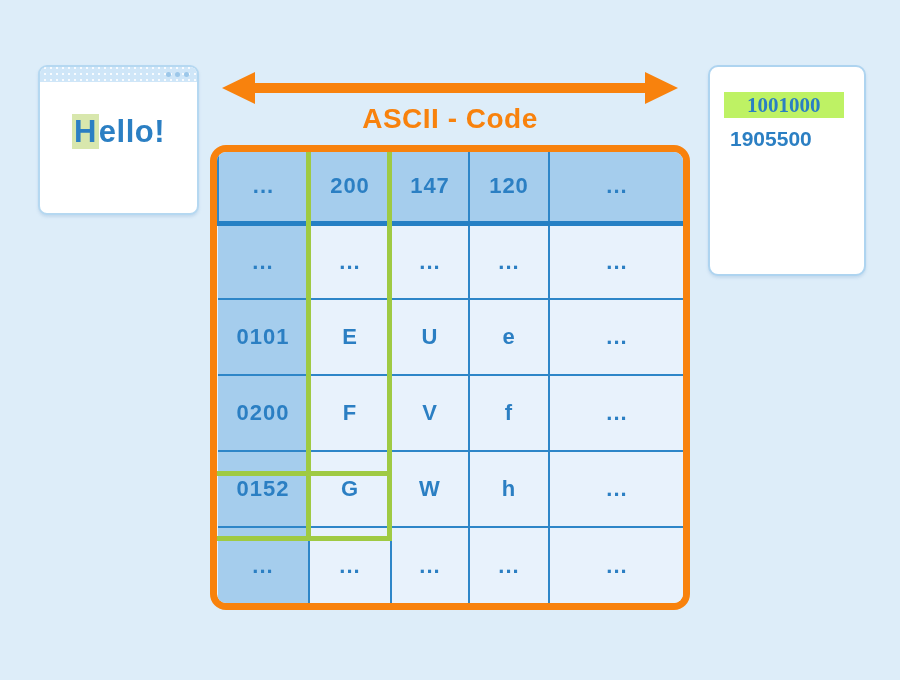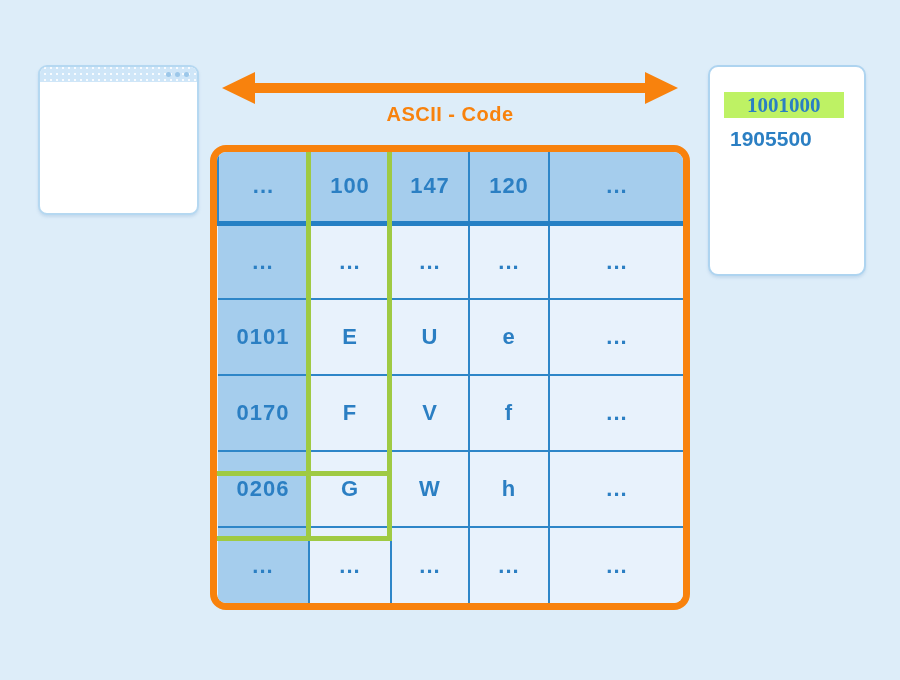--- a/index.html
+++ b/index.html
@@ -26,21 +26,21 @@
   .hello {
     margin-top:32px; text-align:center;
     font-weight:bold; font-size:31px; color:#2b7fc3; letter-spacing:0.5px;
   }
   .hello .hl-char { background:#d8e7ad; padding:0 2px; }
 
   
   .arrow { position:absolute; left:222px; top:71px; }
   .ascii-label {
     position:absolute; left:210px; top:103px; width:480px; text-align:center;
-    font-size:20px; font-weight:bold; color:#f8820d; letter-spacing:0.5px;
+    font-size:28px; font-weight:bold; color:#f8820d; letter-spacing:0.5px;
   }
 
   
   .table-frame {
     position:absolute; left:210px; top:145px; width:480px; height:465px;
     box-sizing:border-box; border:7px solid #f8820d; border-radius:16px;
     background:#e8f2fc; overflow:hidden;
   }
   .table-inner { position:relative; width:466px; height:451px; }
 
@@ -83,20 +83,23 @@
 <div class="stage">
 
   <div class="hello-window">
     <div class="titlebar">
       <span class="dots">
         <i></i>
         <i></i>
         <i></i>
       </span>
     </div>
+    <div class="hello">
+      <span class="hl-char">H</span><span>ello!</span>
+    </div>
   </div>
 
   <svg class="arrow" width="456" height="34" viewBox="0 0 456 34">
     <polygon points="0,17 33,1 33,33" fill="#f8820d"></polygon>
     <polygon points="456,17 423,1 423,33" fill="#f8820d"></polygon>
     <rect x="28" y="12" width="400" height="10" fill="#f8820d"></rect>
   </svg>
 
   <div class="ascii-label">ASCII - Code</div>
 
@@ -106,48 +109,48 @@
         <colgroup>
           <col style="width:91px">
             <col style="width:82px">
             <col style="width:78px">
             <col style="width:80px">
             <col style="width:135px">
         </colgroup>
         <tbody>
           <tr class="hrow">
             <td>...</td>
-            <td>100</td>
+            <td>200</td>
             <td>147</td>
             <td>120</td>
             <td>...</td>
           </tr>
           <tr>
             <td class="rhead">...</td>
             <td>...</td>
             <td>...</td>
             <td>...</td>
             <td>...</td>
           </tr>
           <tr>
             <td class="rhead">0101</td>
             <td>E</td>
             <td>U</td>
             <td>e</td>
             <td>...</td>
           </tr>
           <tr>
-            <td class="rhead">0170</td>
+            <td class="rhead">0200</td>
             <td>F</td>
             <td>V</td>
             <td>f</td>
             <td>...</td>
           </tr>
           <tr>
-            <td class="rhead">0206</td>
+            <td class="rhead">0152</td>
             <td>G</td>
             <td>W</td>
             <td>h</td>
             <td>...</td>
           </tr>
           <tr>
             <td class="rhead">...</td>
             <td>...</td>
             <td>...</td>
             <td>...</td>

